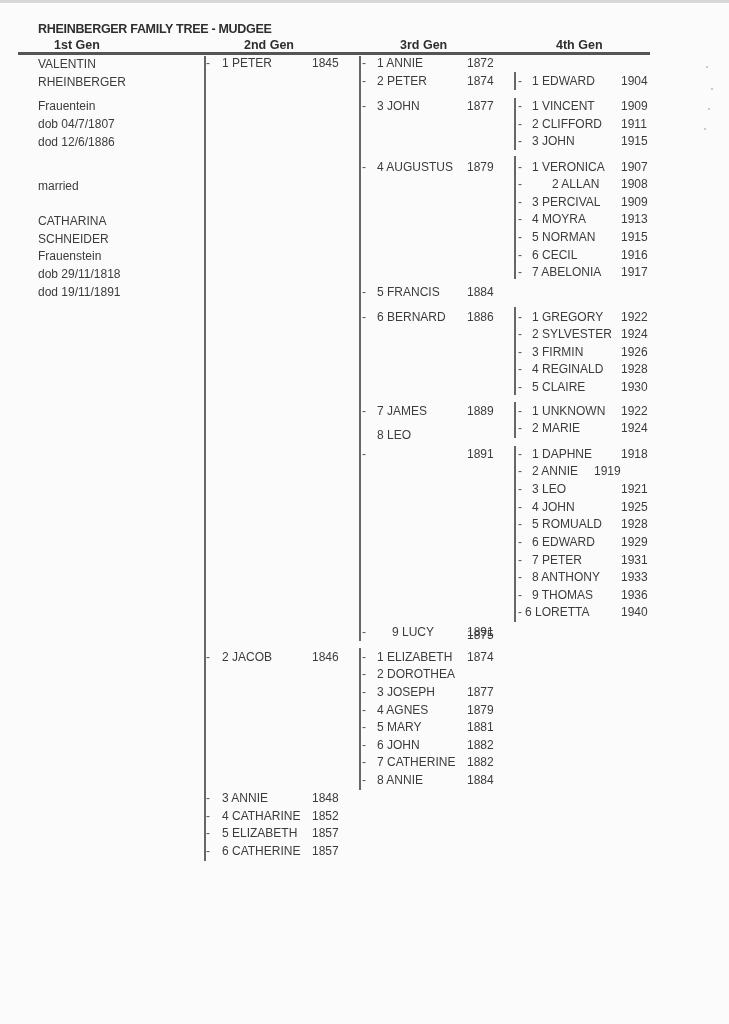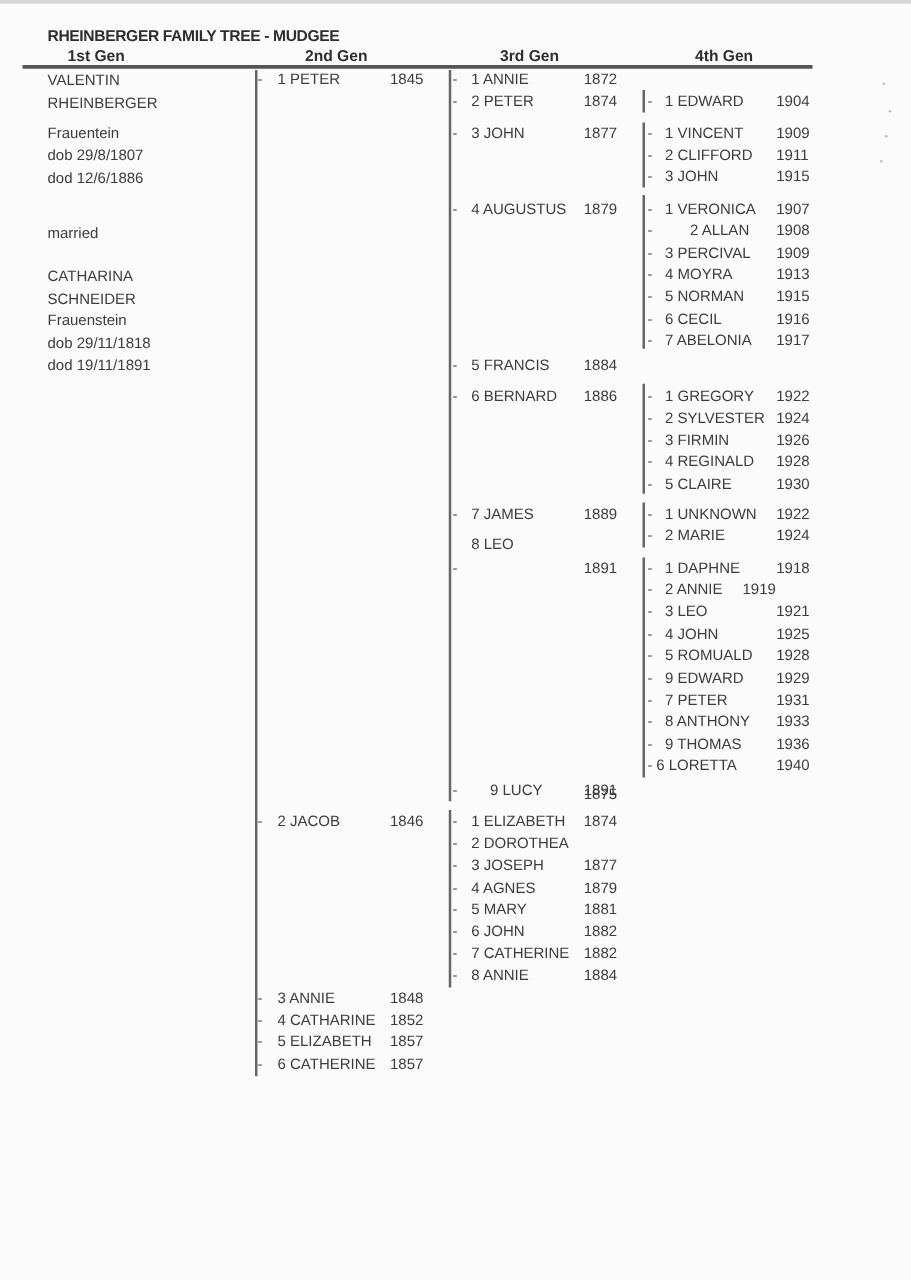--- a/index.html
+++ b/index.html
@@ -25,21 +25,21 @@
 <div class="hdr" style="left:54px">1st Gen</div>
 <div class="hdr" style="left:244px">2nd Gen</div>
 <div class="hdr" style="left:400px">3rd Gen</div>
 <div class="hdr" style="left:556px">4th Gen</div>
 <div class="rule"></div>
 
 <div>
   <div class="t" style="left:38px;top:57px">VALENTIN</div>
   <div class="t" style="left:38px;top:75px">RHEINBERGER</div>
   <div class="t" style="left:38px;top:99px">Frauentein</div>
-  <div class="t" style="left:38px;top:117px">dob 29/8/1807</div>
+  <div class="t" style="left:38px;top:117px">dob 04/7/1807</div>
   <div class="t" style="left:38px;top:135px">dod 12/6/1886</div>
   <div class="t" style="left:38px;top:179px">married</div>
   <div class="t" style="left:38px;top:214px">CATHARINA</div>
   <div class="t" style="left:38px;top:232px">SCHNEIDER</div>
   <div class="t" style="left:38px;top:249px">Frauenstein</div>
   <div class="t" style="left:38px;top:267px">dob 29/11/1818</div>
   <div class="t" style="left:38px;top:285px">dod 19/11/1891</div>
 </div>
 
 <div class="vline" style="left:204px;top:56px;height:805px"></div>
@@ -235,21 +235,21 @@
 
   <div class="dash" style="left:518px;top:500px">-</div>
   <div class="t" style="left:532px;top:500px">4 JOHN</div>
   <div class="t" style="left:621px;top:500px">1925</div>
 
   <div class="dash" style="left:518px;top:517px">-</div>
   <div class="t" style="left:532px;top:517px">5 ROMUALD</div>
   <div class="t" style="left:621px;top:517px">1928</div>
 
   <div class="dash" style="left:518px;top:535px">-</div>
-  <div class="t" style="left:532px;top:535px">9 EDWARD</div>
+  <div class="t" style="left:532px;top:535px">6 EDWARD</div>
   <div class="t" style="left:621px;top:535px">1929</div>
 
   <div class="dash" style="left:518px;top:553px">-</div>
   <div class="t" style="left:532px;top:553px">7 PETER</div>
   <div class="t" style="left:621px;top:553px">1931</div>
 
   <div class="dash" style="left:518px;top:570px">-</div>
   <div class="t" style="left:532px;top:570px">8 ANTHONY</div>
   <div class="t" style="left:621px;top:570px">1933</div>
 

